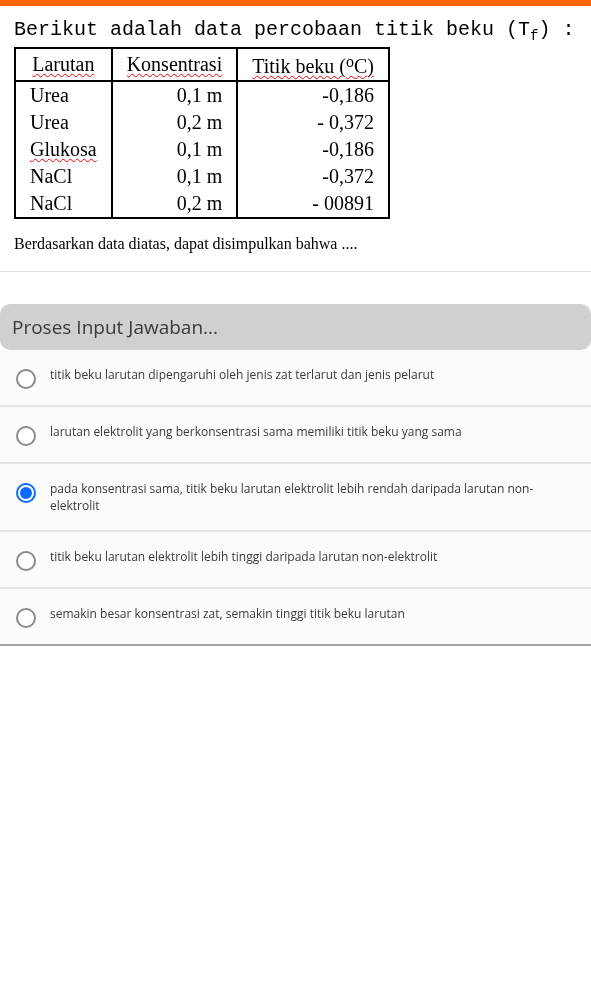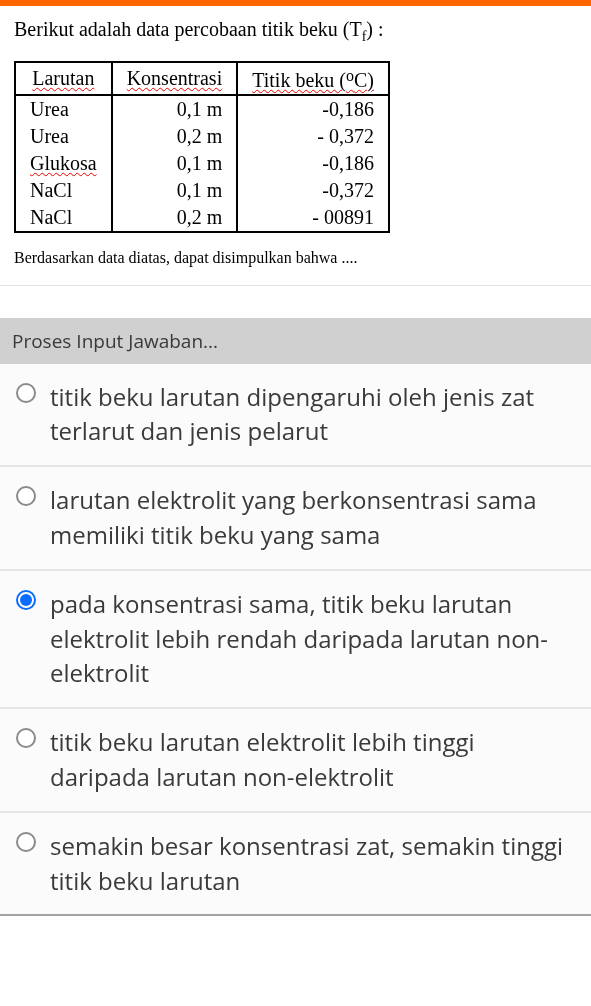--- a/index.html
+++ b/index.html
@@ -16,24 +16,24 @@
       height: 6px;
       background: #ff6600;
       width: 100%;
     }
     .question-area {
       padding: 12px 14px 18px 14px;
       background: #fff;
       border-bottom: 1px solid #e0e0e0;
     }
     .question-intro {
-      font-family: Liberation Serif, serif;
+      font-family: Liberation Mono, monospace;
       font-size: 20px;
       color: #000;
-      margin-bottom: 16px;
+      margin-bottom: 3px;
     }
     .sub {
       font-size: 14px;
       vertical-align: sub;
     }
     .data-table {
       border-collapse: collapse;
       font-family: "Times New Roman", Times, serif;
       font-size: 20px;
       margin-bottom: 16px;
@@ -72,20 +72,21 @@
     .spacer {
       height: 32px;
       background: #fff;
     }
     .answer-header {
       background: #d0d0d0;
       padding: 10px 12px;
       font-family: "Open Sans", Arial, sans-serif;
       font-size: 19px;
       color: #3a3a3a;
+      border-radius: 10px;
     }
     .options {
       background: #f0f0f0;
     }
     .option-row {
       display: flex;
       align-items: flex-start;
       padding: 16px 16px;
       background: #fbfbfb;
       border-bottom: 2px solid #e5e5e5;
@@ -114,21 +115,21 @@
       top: 2px;
       left: 2px;
       width: 12px;
       height: 12px;
       border-radius: 50%;
       background: #0a6cff;
     }
     .option-text {
       flex: 1;
       font-family: "Open Sans", Arial, sans-serif;
-      font-size: 24px;
+      font-size: 12px;
       color: #3a3a3a;
       line-height: 1.45;
     }
   </style>
 </head>
 <body>
 
 <div class="top-bar"></div>
 
 <div class="question-area">

